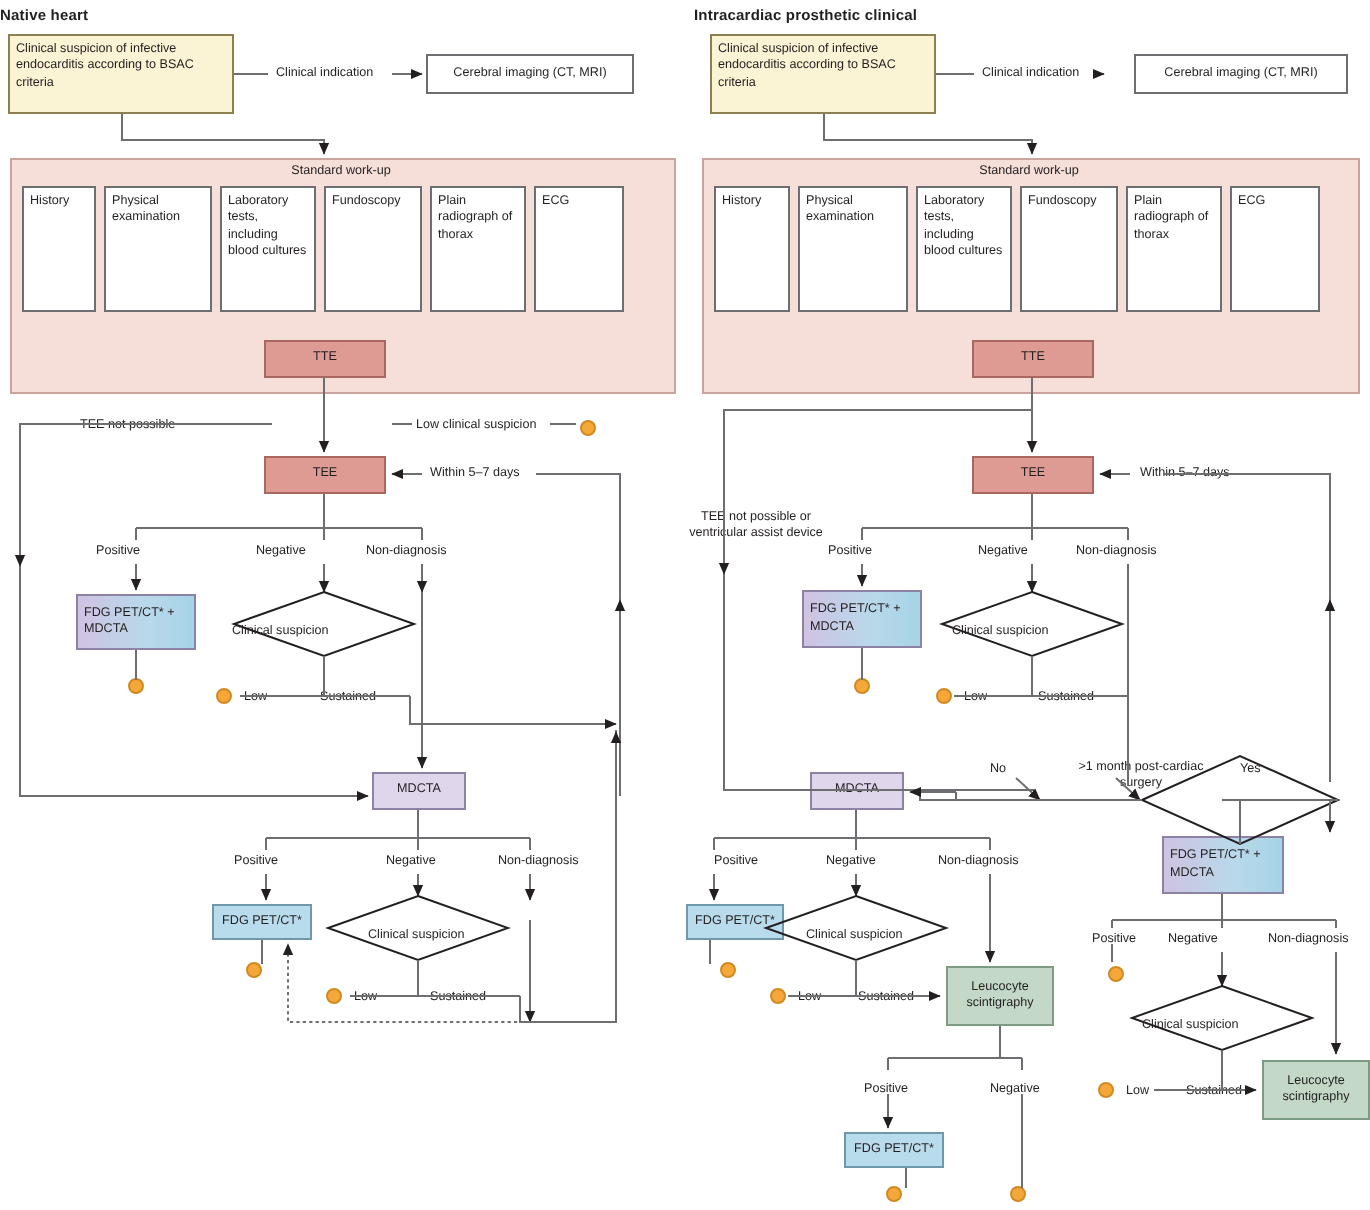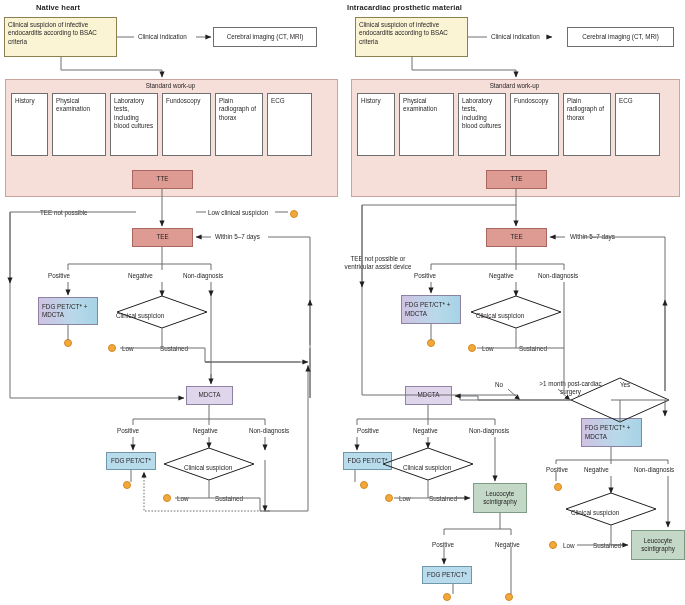--- a/index.html
+++ b/index.html
@@ -31,21 +31,21 @@
   svg.ov{position:absolute;left:0;top:0;width:685px;height:605px;overflow:visible;
          pointer-events:none;}
   .dot{position:absolute;width:8px;height:8px;border-radius:50%;
        background:#f5a83a;border:1px solid #d18a22;box-sizing:border-box;}
 </style>
 </head>
 <body>
 
 <div class="panel" id="panel-left">
 
-  <div class="ttl" style="left:20px;top:3px;padding-left:16px;">Native heart</div>
+  <div class="ttl" style="left:0;top:3px;">Native heart</div>
 
   <div class="box yellow tl" style="left:4px;top:17px;width:113px;height:40px;">Clinical suspicion of infective endocarditis according to BSAC criteria</div>
 
   <div class="lbl" style="left:138px;top:33px;">Clinical indication</div>
 
   <div class="box white" style="left:213px;top:27px;width:104px;height:20px;">Cerebral imaging (CT, MRI)</div>
 
   <div class="pinkzone" style="position:absolute;left:5px;top:79px;width:331px;height:116px;"></div>
   <div class="lbl ctr" style="left:5px;top:82px;width:331px;text-align:center;">Standard work-up</div>
 
@@ -87,21 +87,21 @@
   <div class="dot" style="left:123px;top:481px;"></div>
 
   <div class="lbl" style="left:184px;top:464px;">Clinical suspicion</div>
   <div class="dot" style="left:163px;top:494px;"></div>
   <div class="lbl" style="left:177px;top:495px;">Low</div>
   <div class="lbl" style="left:215px;top:495px;">Sustained</div>
 </div>
 
 <div class="panel" id="panel-right">
 
-  <div class="ttl" style="left:4px;top:3px;">Intracardiac prosthetic material</div>
+  <div class="ttl" style="left:4px;top:3px;">Intracardiac prosthetic clinical</div>
 
   <div class="box yellow tl" style="left:12px;top:17px;width:113px;height:40px;">Clinical suspicion of infective endocarditis according to BSAC criteria</div>
 
   <div class="lbl" style="left:148px;top:33px;">Clinical indication</div>
 
   <div class="box white" style="left:224px;top:27px;width:107px;height:20px;">Cerebral imaging (CT, MRI)</div>
 
   <div class="pinkzone" style="position:absolute;left:8px;top:79px;width:327px;height:116px;"></div>
   <div class="lbl ctr" style="left:8px;top:82px;width:327px;text-align:center;">Standard work-up</div>
 

